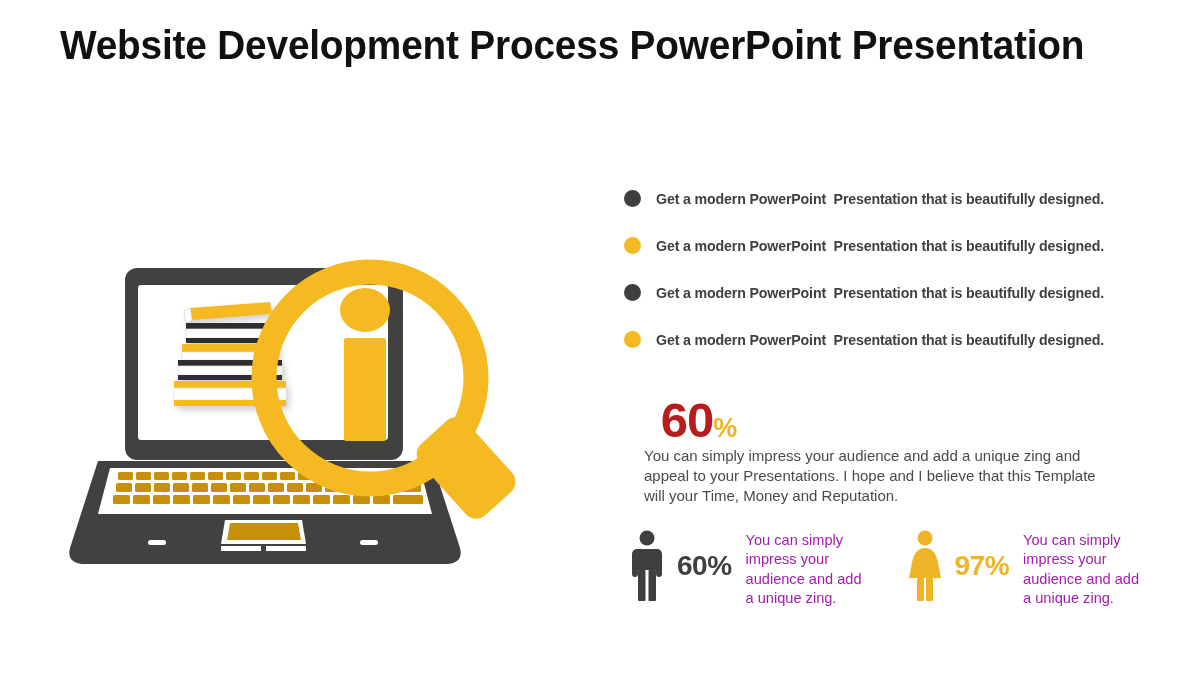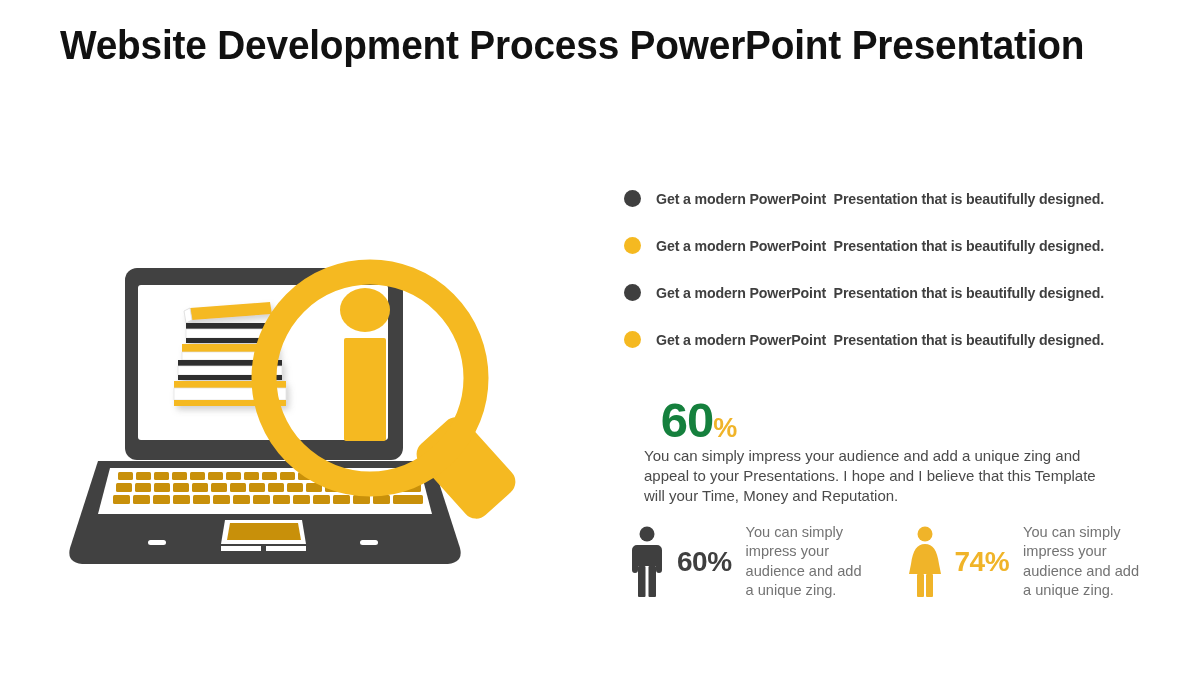--- a/index.html
+++ b/index.html
@@ -85,21 +85,21 @@
     flex: 0 0 auto;
     width: 150px;
     text-align: center;
     padding-top: 16px;
     line-height: 1;
     white-space: nowrap;
   }
   .pct-num {
     font-size: 49px;
     font-weight: bold;
-    color: #15803d;
+    color: #b91c1c;
     letter-spacing: -1px;
   }
   .pct-sym {
     font-size: 27px;
     font-weight: bold;
     color: #f0b429;
   }
   .pct-para {
     flex: 1 1 auto;
     font-size: 14.6px;
@@ -136,22 +136,23 @@
     font-weight: bold;
     margin: 0 14px 0 12px;
     letter-spacing: -0.5px;
     white-space: nowrap;
   }
   .stat-pct.dark { color: #3f3f3f; }
   .stat-pct.yellow { color: #f0b429; }
   .stat-text {
     font-size: 14.6px;
     line-height: 19.4px;
-    color: #737373;
+    color: #a21caf;
     white-space: pre-line;
+    margin-top: 8px;
   }
 </style>
 </head>
 <body>
 
 <div class="slide-title">Website Development Process PowerPoint Presentation</div>
 
 <div class="illustration">
   <svg viewBox="0 0 540 420" xmlns="http://www.w3.org/2000/svg">
     <defs>
@@ -323,21 +324,21 @@
 
     <div class="stat">
       <div class="stat-fig">
         <svg viewBox="0 0 36 72" width="36" height="72" xmlns="http://www.w3.org/2000/svg">
           <circle cx="18" cy="8" r="7.5" fill="#f0b429"></circle>
           <path d="M18 18 C26 18 30 24 32 38 L34 48 H2 L4 38 C6 24 10 18 18 18 Z" fill="#f0b429"></path>
           <rect x="10" y="48" width="7" height="23" rx="1" fill="#f0b429"></rect>
           <rect x="19" y="48" width="7" height="23" rx="1" fill="#f0b429"></rect>
         </svg>
       </div>
-      <div class="stat-pct yellow">74%</div>
+      <div class="stat-pct yellow">97%</div>
       <div class="stat-text">You can simply
 impress your
 audience and add
 a unique zing.</div>
     </div>
 
   </div>
 </div>
 
 </body></html>

